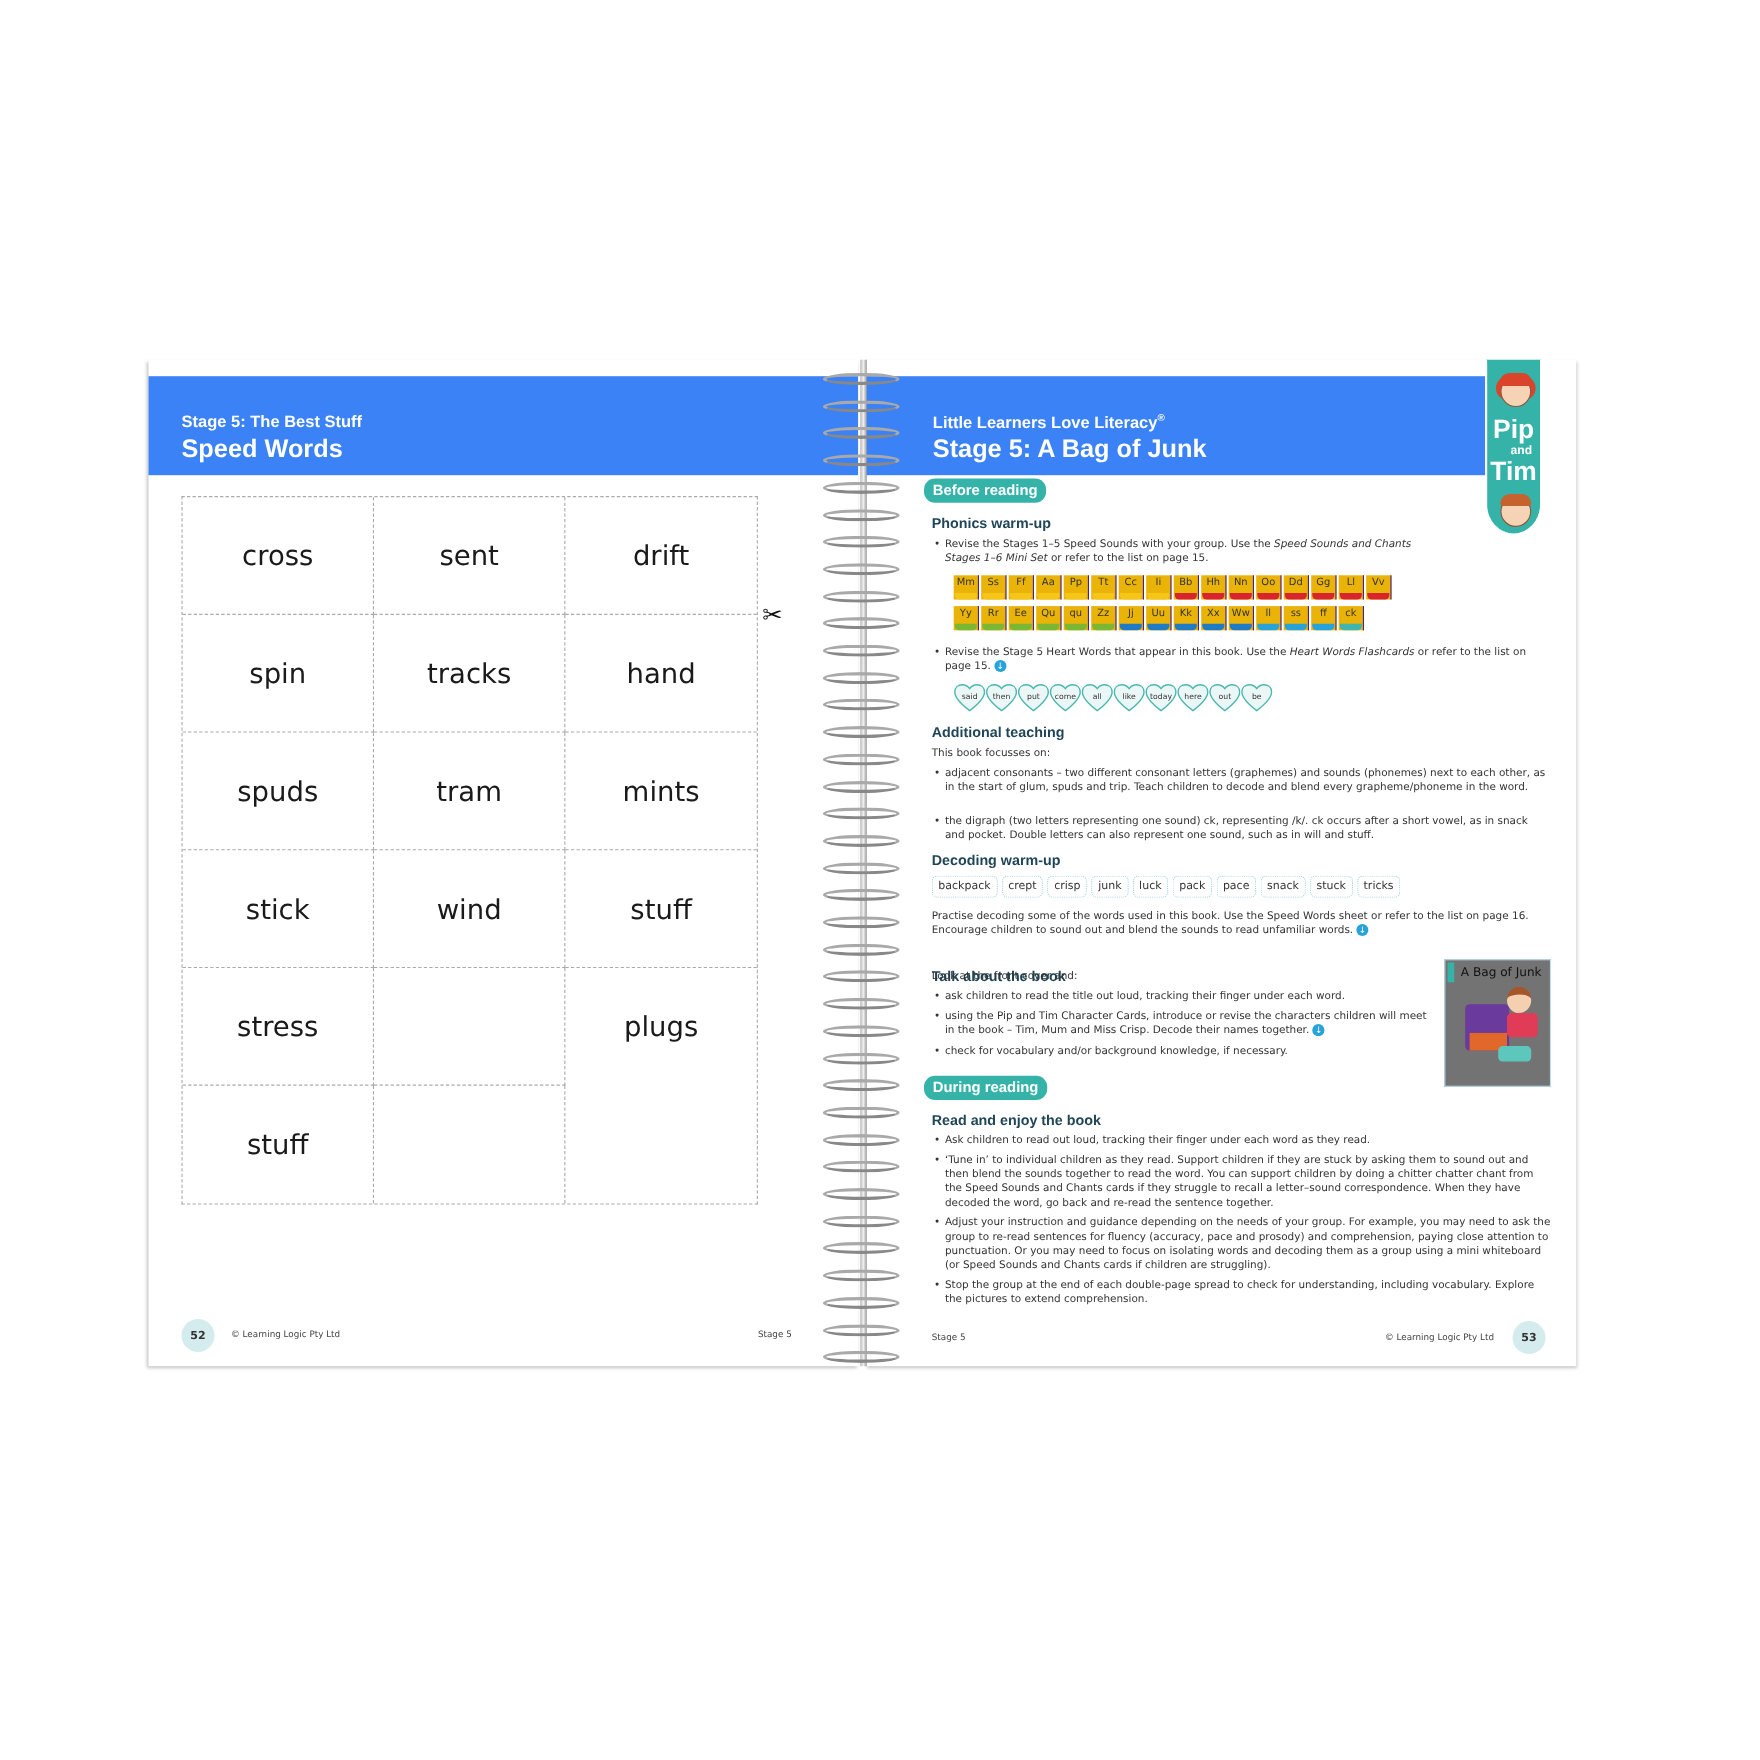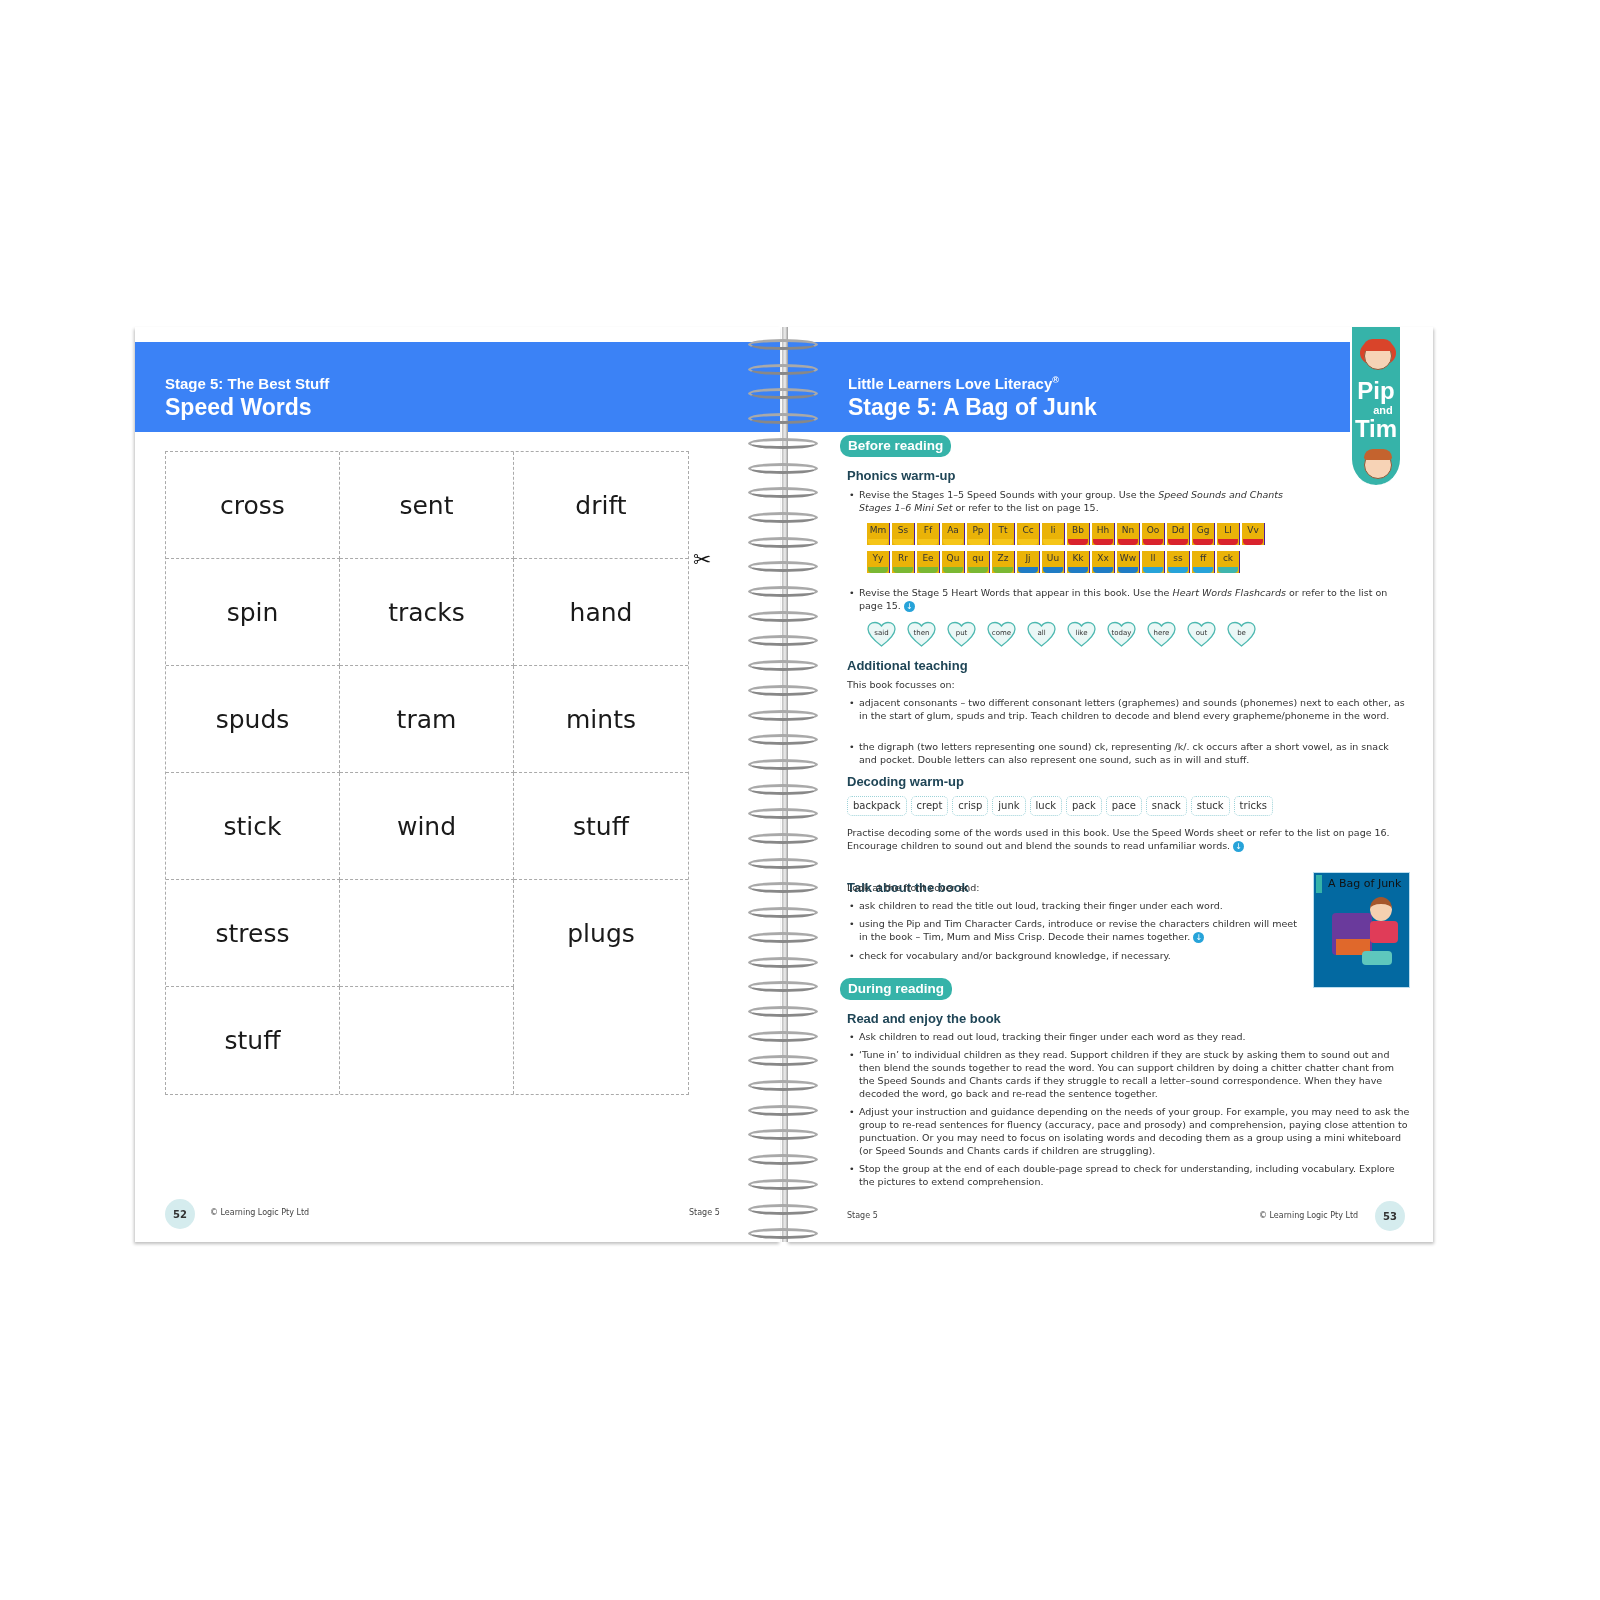--- a/index.html
+++ b/index.html
@@ -50,29 +50,29 @@
     .h3 { position: absolute; left: 60px; font-family: "Liberation Sans", sans-serif; font-weight: bold; font-size: 13px; color: #1f4556; }
     .para { position: absolute; left: 60px; font-size: 9.5px; line-height: 13px; color: #333; }
     .bullet { position: absolute; left: 60px; padding-left: 12px; font-size: 9.5px; line-height: 13px; color: #333; }
     .bullet::before { content: "•"; position: absolute; left: 2px; top: 0; }
     .dl { display: inline-block; width: 11px; height: 11px; border-radius: 50%; background: #27a3d9; color: #fff; font-size: 8px; line-height: 11px; text-align: center; vertical-align: middle; margin-left: 3px; }
 
     .sounds-row { position: absolute; left: 80px; display: flex; gap: 2px; }
     .snd { width: 23px; height: 22px; position: relative; background: #eab308; border-right: 1px solid #4c1d95; font-size: 9px; text-align: center; color: #333; padding-top: 2px; }
     .snd .bar { position: absolute; left: 1px; right: 1px; bottom: 0; height: 6px; border-radius: 0 0 4px 4px; }
 
-    .hearts { position: absolute; left: 80px; top: 294px; display: flex; gap: 11px; }
+    .hearts { position: absolute; left: 80px; top: 294px; display: flex; gap: 0; }
     .heart { width: 29px; height: 27px; position: relative; }
     .heart svg { position: absolute; left: 0; top: 0; }
     .heart span { position: absolute; left: 0; top: 8px; width: 100%; text-align: center; font-size: 7px; color: #333; }
 
     .decode-row { position: absolute; left: 60px; top: 469px; display: flex; gap: 4px; }
     .dw { height: 20px; padding: 0 5px; border: 1px dotted #9cd2d8; border-radius: 5px; font-size: 10px; line-height: 18px; color: #333; }
 
-    .cover { position: absolute; left: 526px; top: 545px; width: 97px; height: 116px; background: #0369a1; border: 1px solid #bde; overflow: hidden; }
+    .cover { position: absolute; left: 526px; top: 545px; width: 97px; height: 116px; background: #737373; border: 1px solid #bde; overflow: hidden; }
     .cover-title { position: absolute; left: 14px; top: 4px; font-size: 11px; color: #111; white-space: nowrap; }
     .cover-strip { position: absolute; left: 2px; top: 2px; width: 6px; height: 18px; background: #36b3a9; }
     .cover-bag { position: absolute; left: 18px; top: 40px; width: 40px; height: 42px; background: #6a3a9c; border-radius: 4px; }
     .cover-bag2 { position: absolute; left: 22px; top: 66px; width: 34px; height: 16px; background: #e0682b; }
     .cover-boy { position: absolute; left: 56px; top: 24px; width: 22px; height: 24px; border-radius: 50%; background: #f5d0b0; border-top: 7px solid #a5562b; }
     .cover-shirt { position: absolute; left: 56px; top: 48px; width: 28px; height: 22px; background: #e03c58; border-radius: 4px; }
     .cover-pillow { position: absolute; left: 48px; top: 78px; width: 30px; height: 14px; background: #5ec7bd; border-radius: 4px; }
   </style>
 </head>
 <body>

